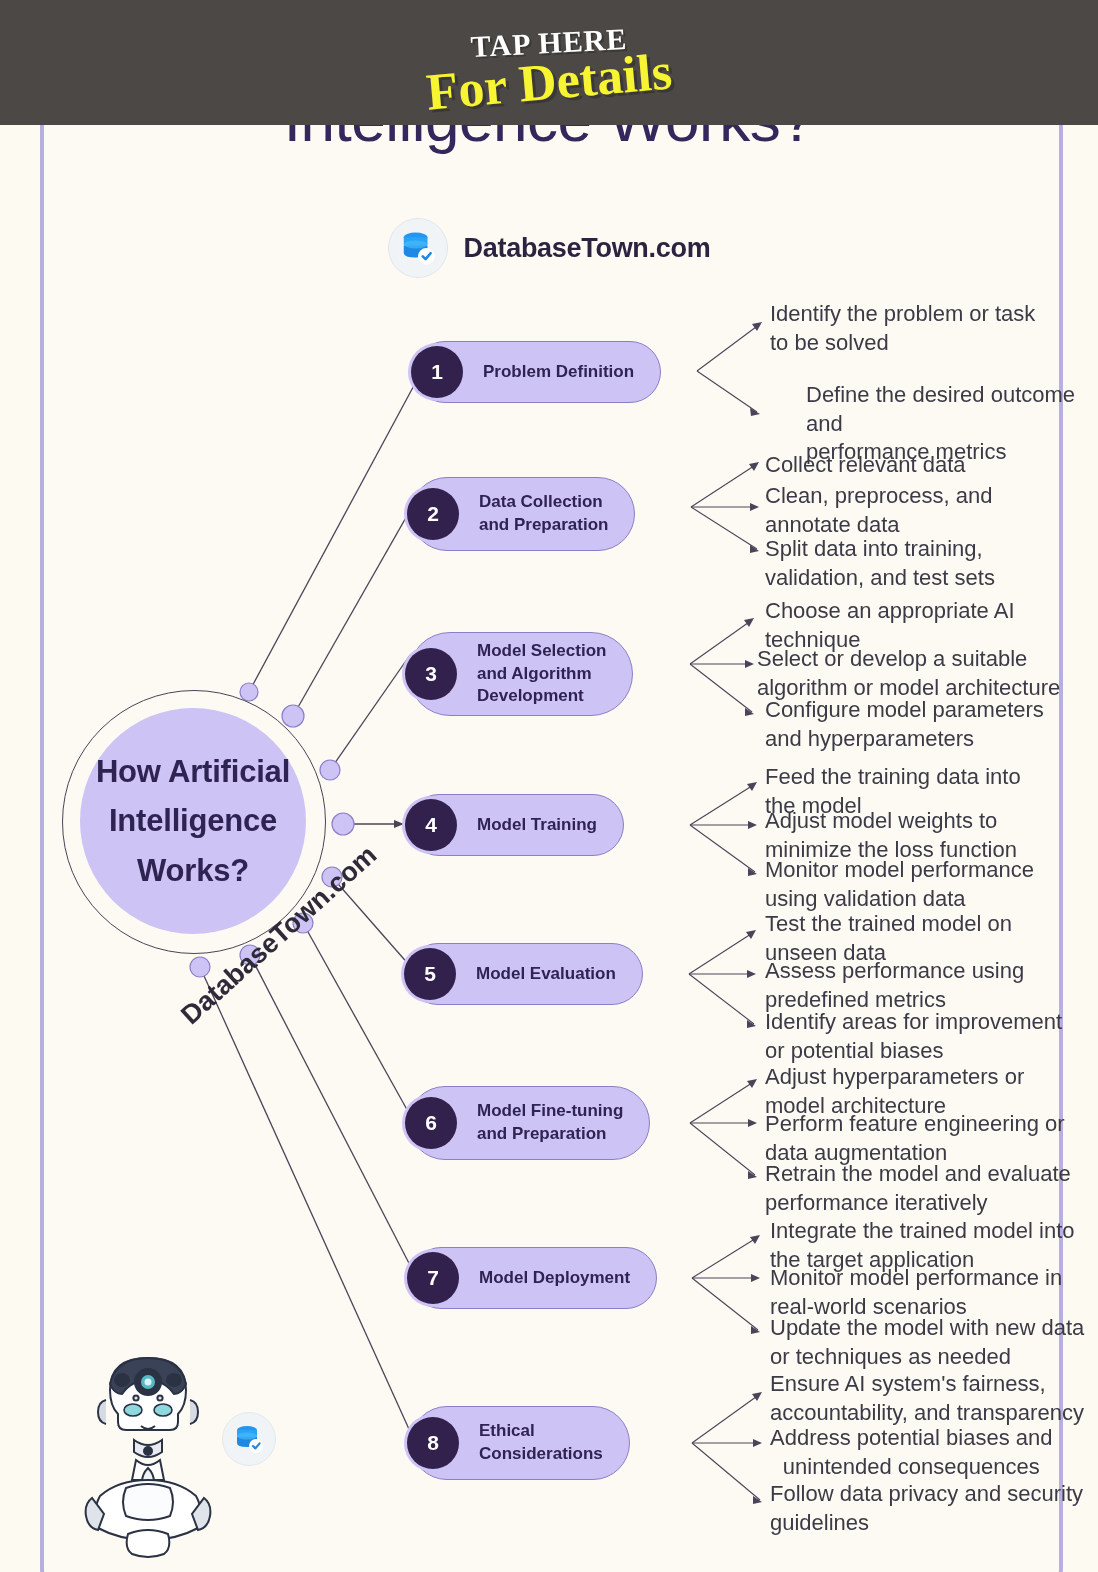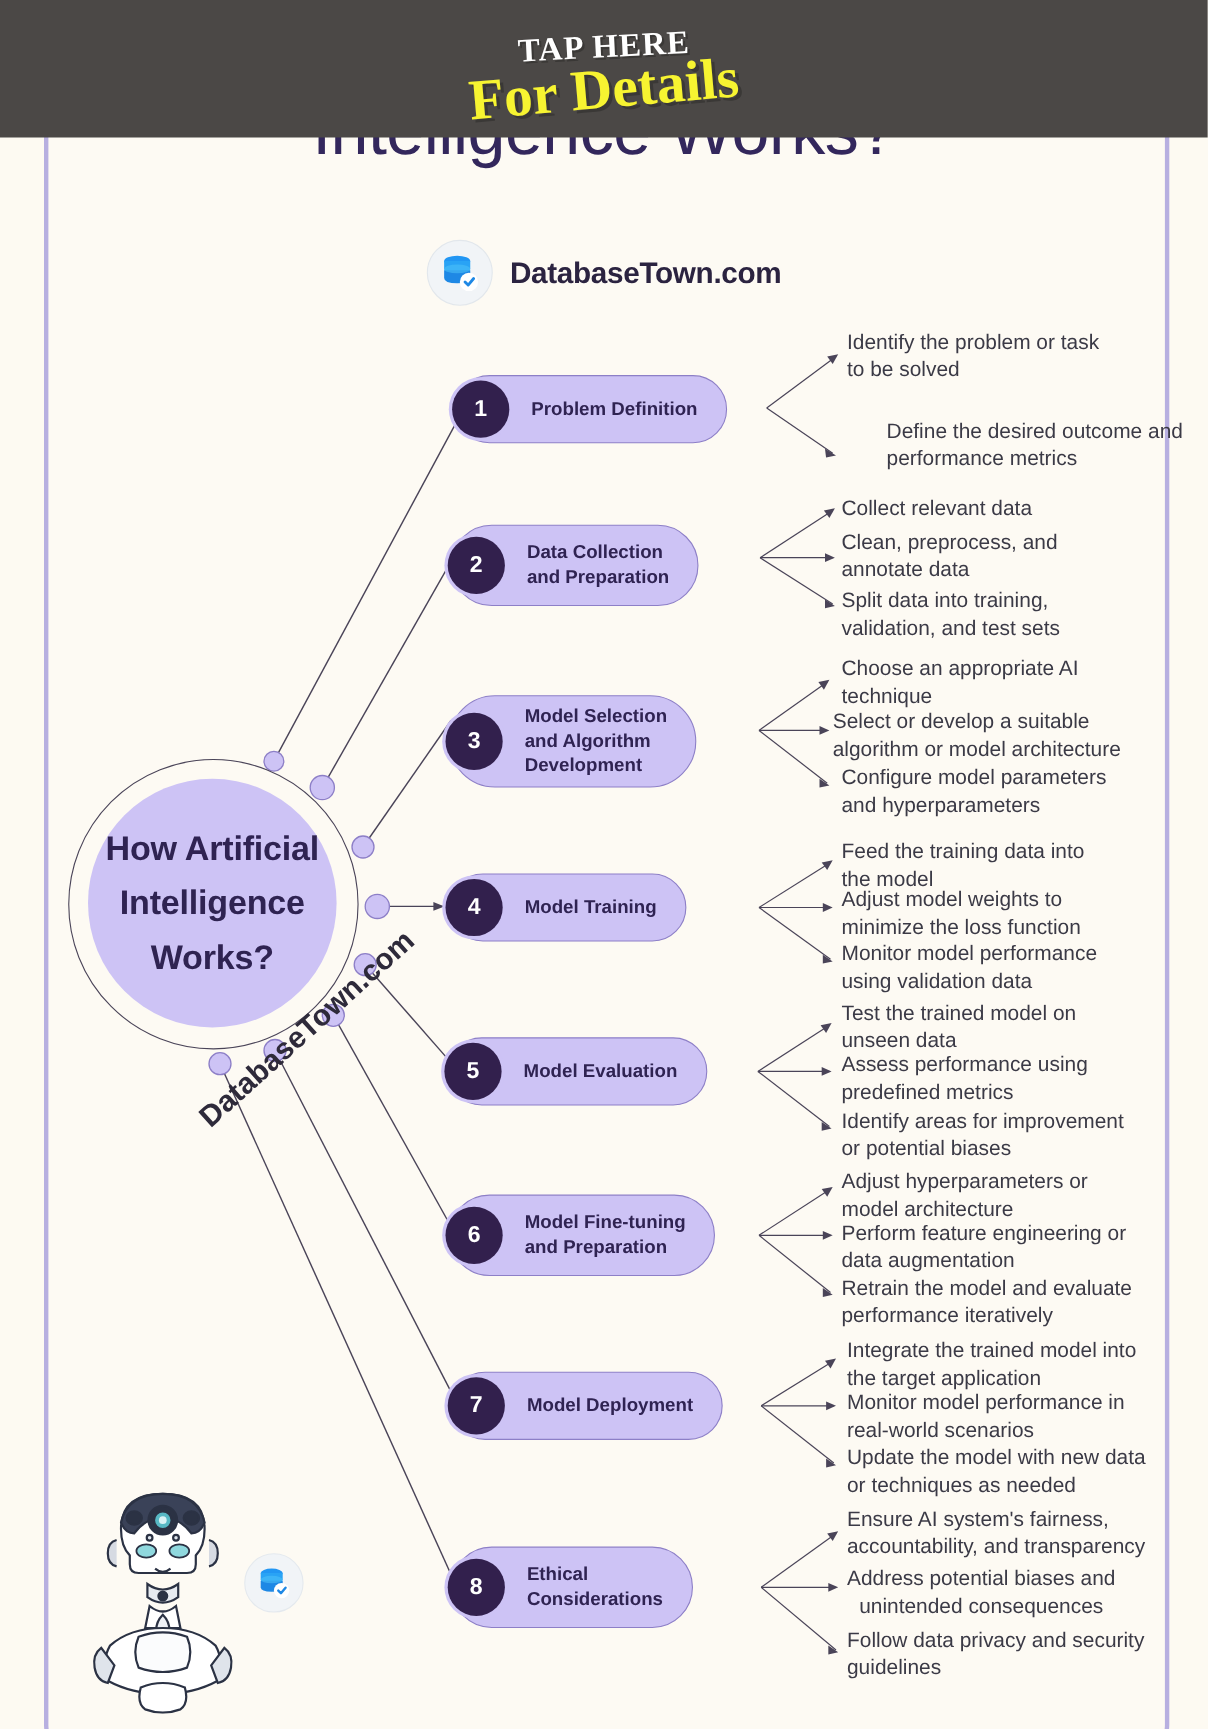--- a/index.html
+++ b/index.html
@@ -94,21 +94,21 @@
     color:#ffffff;font-size:21px;font-weight:bold;
     display:flex;align-items:center;justify-content:center;
     box-shadow:0 0 0 3px #cdc3f5;
   }
   .plabel{
     font-size:17px;font-weight:bold;color:#2f2352;line-height:1.35;
     white-space:pre-line;
   }
   
   .bullet{
-    position:absolute;font-size:19px;line-height:1.3;color:#3b3a46;
+    position:absolute;font-size:22px;line-height:1.3;color:#3b3a46;
     white-space:pre-line;
   }
   
   #robot{position:absolute;left:78px;top:1348px;width:140px;height:210px;}
   #badge{
     position:absolute;left:222px;top:1412px;width:52px;height:52px;
     border-radius:50%;background:#f1f4f7;border:1px solid #e4e9ee;
     display:flex;align-items:center;justify-content:center;
   }
 </style>

